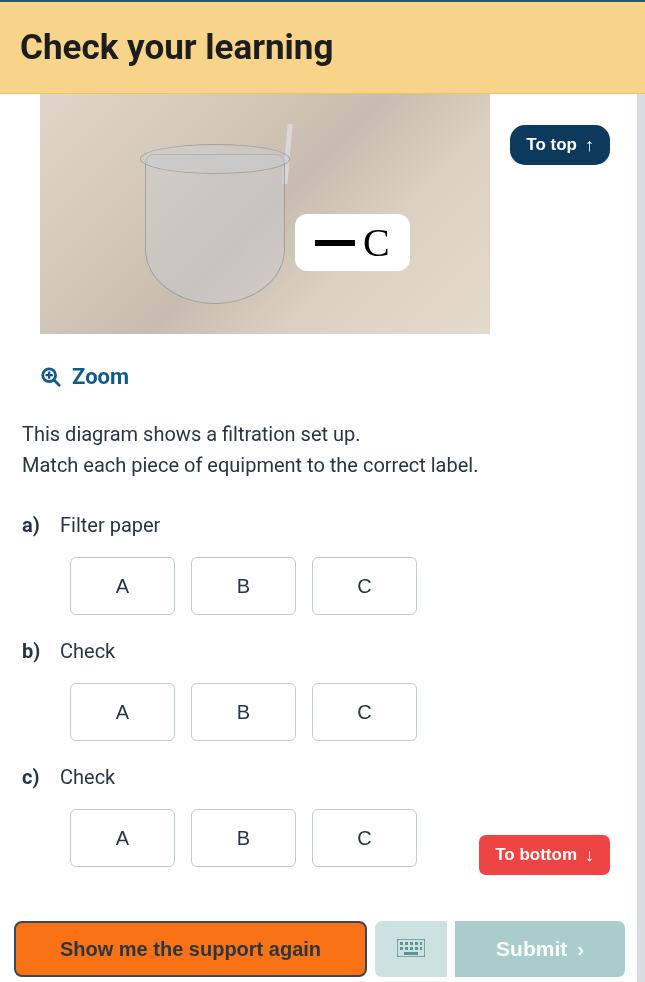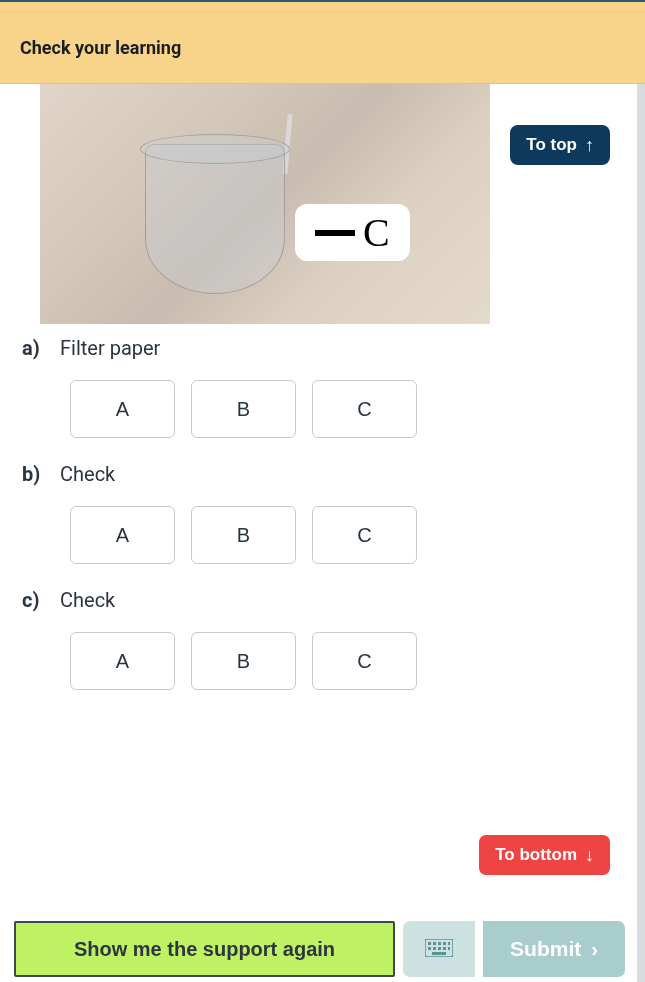--- a/index.html
+++ b/index.html
@@ -15,24 +15,23 @@
       position: relative;
       overflow: hidden;
     }
     .header {
       background: #f8d48a;
       padding: 25px 20px;
       border-bottom: 1px solid #e8c270;
       border-top: 2px solid #2b5a6e;
     }
     .header-title {
-      font-size: 18px;
+      font-size: 35px;
       font-weight: 700;
       color: #1b1d1f;
-      margin-top: 10px;
     }
     .content-area {
       padding: 0 20px 100px 20px;
       height: calc(100% - 80px);
       overflow: hidden;
       position: relative;
       border-right: 8px solid #d8dcdf;
     }
     .image-container {
       width: 450px;
@@ -159,21 +158,21 @@
       align-items: center;
       justify-content: center;
     }
     .to-top-btn {
       position: absolute;
       right: 35px;
       top: 125px;
       background: #0d3a5c;
       color: #ffffff;
       border: none;
-      border-radius: 8px;
+      border-radius: 15px;
       padding: 10px 16px;
       font-size: 17px;
       font-weight: 600;
       display: flex;
       align-items: center;
       gap: 8px;
       cursor: pointer;
     }
     .to-bottom-btn {
       position: absolute;
@@ -203,40 +202,40 @@
       height: 65px;
       display: flex;
       padding: 4px 12px 5px 14px;
       gap: 8px;
       background: #ffffff;
       border-right: 8px solid #d8dcdf;
     }
     .support-btn {
       flex: 1;
       border: 2px solid #3c4752;
-      border-radius: 2px;
-      background: #bef264;
+      border-radius: 8px;
+      background: #f97316;
       font-size: 20px;
       font-weight: 700;
       color: #2d3640;
       cursor: pointer;
     }
     .keyboard-btn {
       width: 72px;
       border: none;
       background: #cde1e1;
       border-radius: 7px 0 0 7px;
       color: #5b9494;
       display: flex;
       align-items: center;
       justify-content: center;
       cursor: pointer;
     }
     .submit-btn {
-      width: 142px;
+      width: 170px;
       border: none;
       background: #a9cccc;
       border-radius: 0 7px 7px 0;
       color: #ffffff;
       font-size: 21px;
       font-weight: 700;
       display: flex;
       align-items: center;
       justify-content: center;
       gap: 10px;
@@ -269,21 +268,36 @@
       <div class="stir-rod"></div>
       <div class="beaker-body"></div>
       <div class="beaker-top"></div>
     </div>
     <div class="label-box">
       <div class="label-line"></div>
       <div class="label-letter">C</div>
     </div>
   </div>
 
-
+  <div class="zoom-link">
+    <span class="zoom-icon">
+      <svg viewBox="0 0 24 24" width="22" height="22" fill="#0e5a8a">
+        <circle cx="10" cy="10" r="7" fill="none" stroke="#0e5a8a" stroke-width="3"></circle>
+        <line x1="15" y1="15" x2="21" y2="21" stroke="#0e5a8a" stroke-width="3" stroke-linecap="round"></line>
+        <line x1="10" y1="7" x2="10" y2="13" stroke="#0e5a8a" stroke-width="2.5" stroke-linecap="round"></line>
+        <line x1="7" y1="10" x2="13" y2="10" stroke="#0e5a8a" stroke-width="2.5" stroke-linecap="round"></line>
+      </svg>
+    </span>
+    <span>Zoom</span>
+  </div>
+
+  <div class="instruction-text">
+    <div>This diagram shows a filtration set up.</div>
+    <div>Match each piece of equipment to the correct label.</div>
+  </div>
 
   <div class="question-block">
     <div class="question-row">
       <span class="question-letter">a)</span>
       <span class="question-label">Filter paper</span>
     </div>
     <div class="options-row">
       <button class="option-btn">A</button>
       <button class="option-btn">B</button>
       <button class="option-btn">C</button>

